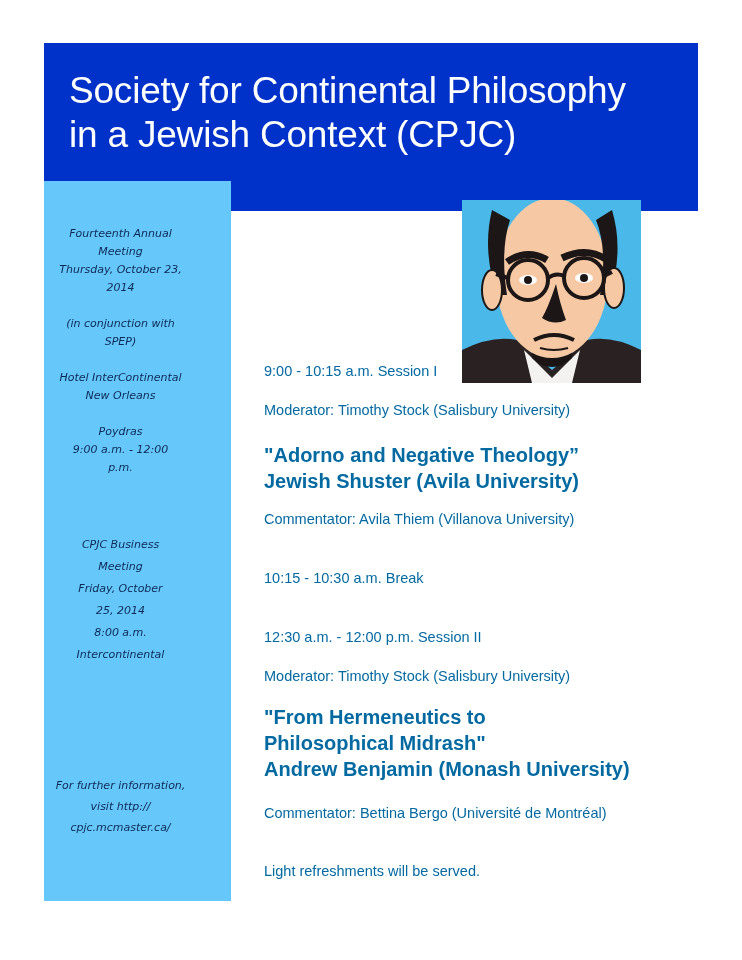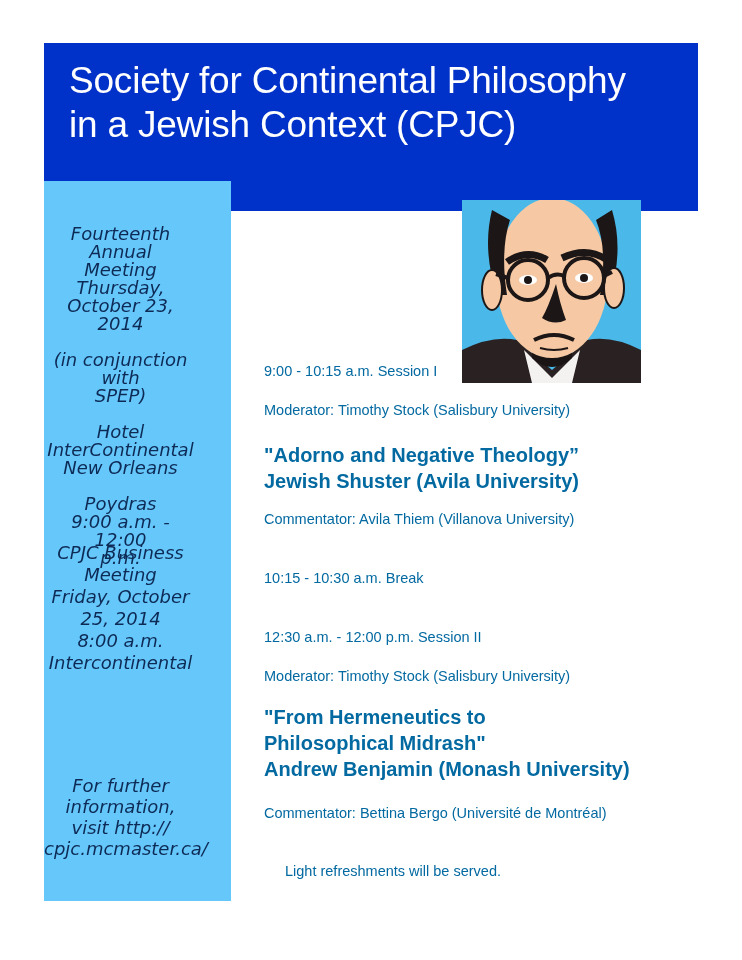--- a/index.html
+++ b/index.html
@@ -3,39 +3,39 @@
 <meta charset="utf-8">
 <style>
   html, body { margin: 0; padding: 0; }
   body {
     width: 742px; height: 960px; background: #ffffff;
     position: relative; overflow: hidden;
     font-family: "Liberation Sans", sans-serif;
   }
   .header {
     position: absolute; left: 44px; top: 43px; width: 654px; height: 168px;
-    background: #0031c8; box-sizing: border-box; padding: 16px 0 0 25px;
+    background: #0031c8; box-sizing: border-box; padding: 26px 0 0 25px;
   }
   .header .line {
     display: block; color: #ffffff; font-size: 37px; line-height: 44px;
     font-family: "Liberation Sans", sans-serif; letter-spacing: -0.2px;
   }
   .sidebar {
     position: absolute; left: 44px; top: 181px; width: 187px; height: 720px;
     background: #66c7fb;
   }
   .sb-block {
     position: absolute; left: 0; width: 153px; text-align: center;
     font-family: "DejaVu Sans", sans-serif; font-style: italic;
-    color: #0d2a55; font-size: 18px;
+    color: #0d2a55; font-size: 11px;
   }
   .sb-block span { display: block; }
   .sb-a { top: 44px; line-height: 18px; }
   .sb-a .gap { height: 18px; }
-  .sb-b { top: 361px; line-height: 22px; }
+  .sb-b { top: 353px; line-height: 22px; }
   .sb-c { top: 594px; line-height: 21px; }
   .portrait {
     position: absolute; left: 462px; top: 200px; width: 179px; height: 183px;
     background: #4ab8e8; overflow: hidden;
   }
   .main-text {
     position: absolute; left: 264px;
     font-family: "Liberation Sans", sans-serif; color: #0369a1;
   }
   .small { font-size: 14.5px; }
@@ -135,13 +135,13 @@
 
 <div class="main-text small" style="top:629px;">12:30 a.m. - 12:00 p.m. Session II</div>
 <div class="main-text small" style="top:668px;">Moderator: Timothy Stock (Salisbury University)</div>
 <div class="main-text bold" style="top:704px;">
   <span>"From Hermeneutics to</span>
   <span>Philosophical Midrash"</span>
   <span>Andrew Benjamin (Monash University)</span>
 </div>
 <div class="main-text small" style="top:805px;">Commentator:  Bettina Bergo (Université de Montréal)</div>
 
-<div class="main-text small" style="top:863px;margin-left:21px;">Light refreshments will be served.</div>
+<div class="main-text small" style="top:863px;">Light refreshments will be served.</div>
 
 </body></html>

